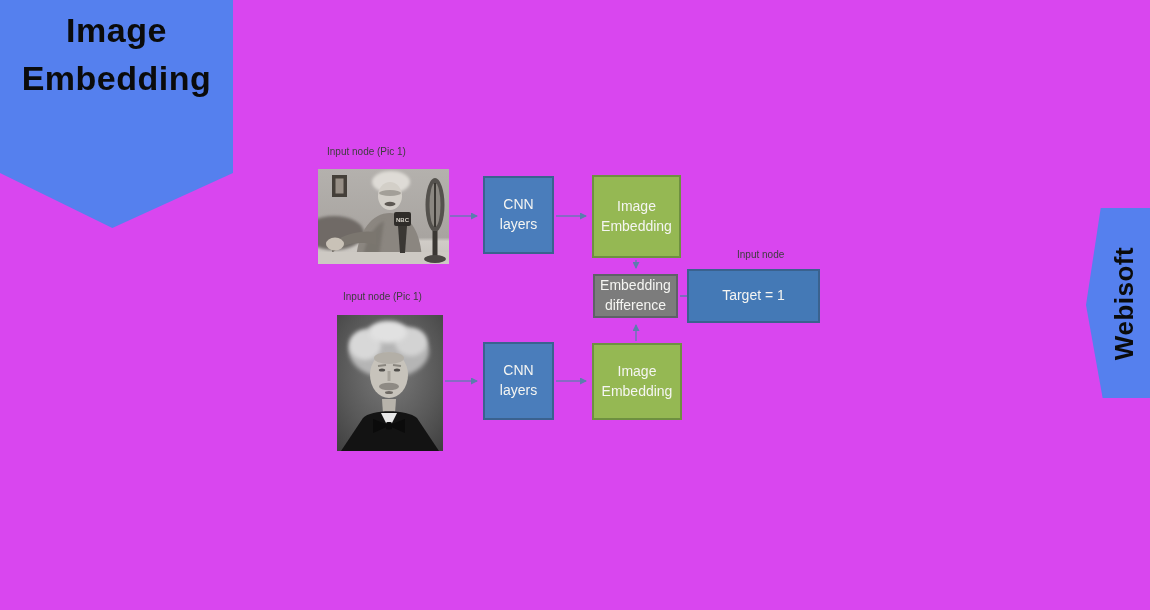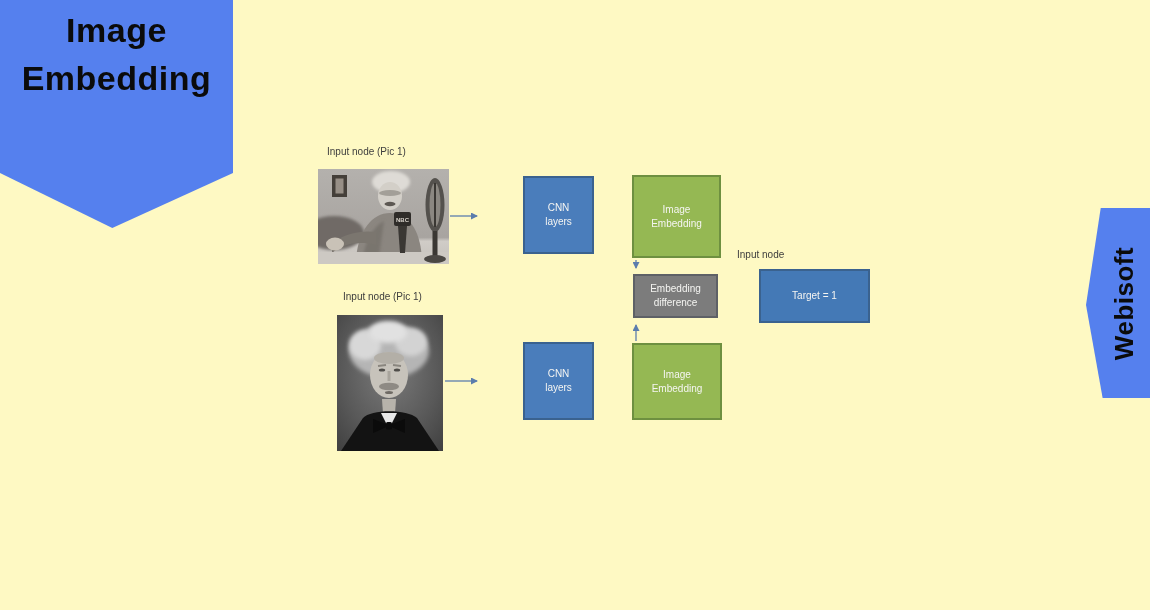--- a/index.html
+++ b/index.html
@@ -44,44 +44,44 @@
   }
   .lbl-input1 { left: 327px; top: 146px; }
   .lbl-input2 { left: 343px; top: 291px; }
   .lbl-output { left: 737px; top: 249px; }
 
   
   .node {
     position: absolute; box-sizing: border-box;
     border: 2px solid; color: #f5f5f2;
     display: flex; flex-direction: column; align-items: center; justify-content: center;
-    font-size: 10px; line-height: 1.4; text-align: right; margin-left: 40px;
+    font-size: 14px; line-height: 1.4; text-align: right;
   }
   .node-cnn1   { left: 483px; top: 176px; width: 71px;  height: 78px; }
   .node-emb1   { left: 592px; top: 175px; width: 89px;  height: 83px; }
   .node-diff   { left: 593px; top: 274px; width: 85px;  height: 44px; }
-  .node-target { left: 719px; top: 269px; width: 111px; height: 54px; }
+  .node-target { left: 687px; top: 269px; width: 133px; height: 54px; }
   .node-cnn2   { left: 483px; top: 342px; width: 71px;  height: 78px; }
   .node-emb2   { left: 592px; top: 343px; width: 90px;  height: 77px; }
 
   
   .photo { position: absolute; line-height: 0; }
   .photo-1 { left: 318px; top: 169px; }
   .photo-2 { left: 337px; top: 315px; }
 
   
   .connectors {
     position: absolute; left: 0; top: 0;
     pointer-events: none;
   }
 </style>
 </head>
 <body>
 
-<div class="canvas" style="background-color: #fef9c3;">
+<div class="canvas" style="background-color: #d946ef;">
 
   <div class="ribbon-tl" style="background-color: rgb(85, 128, 238); color: rgb(11, 11, 11);">
     <div class="t">Image</div>
     <div class="t">Embedding</div>
   </div>
 
   <div class="ribbon-r" style="background-color: rgb(85, 128, 238); color: rgb(11, 11, 11);">
     <div class="inner">
       <span class="t">Webisoft</span>
     </div>

